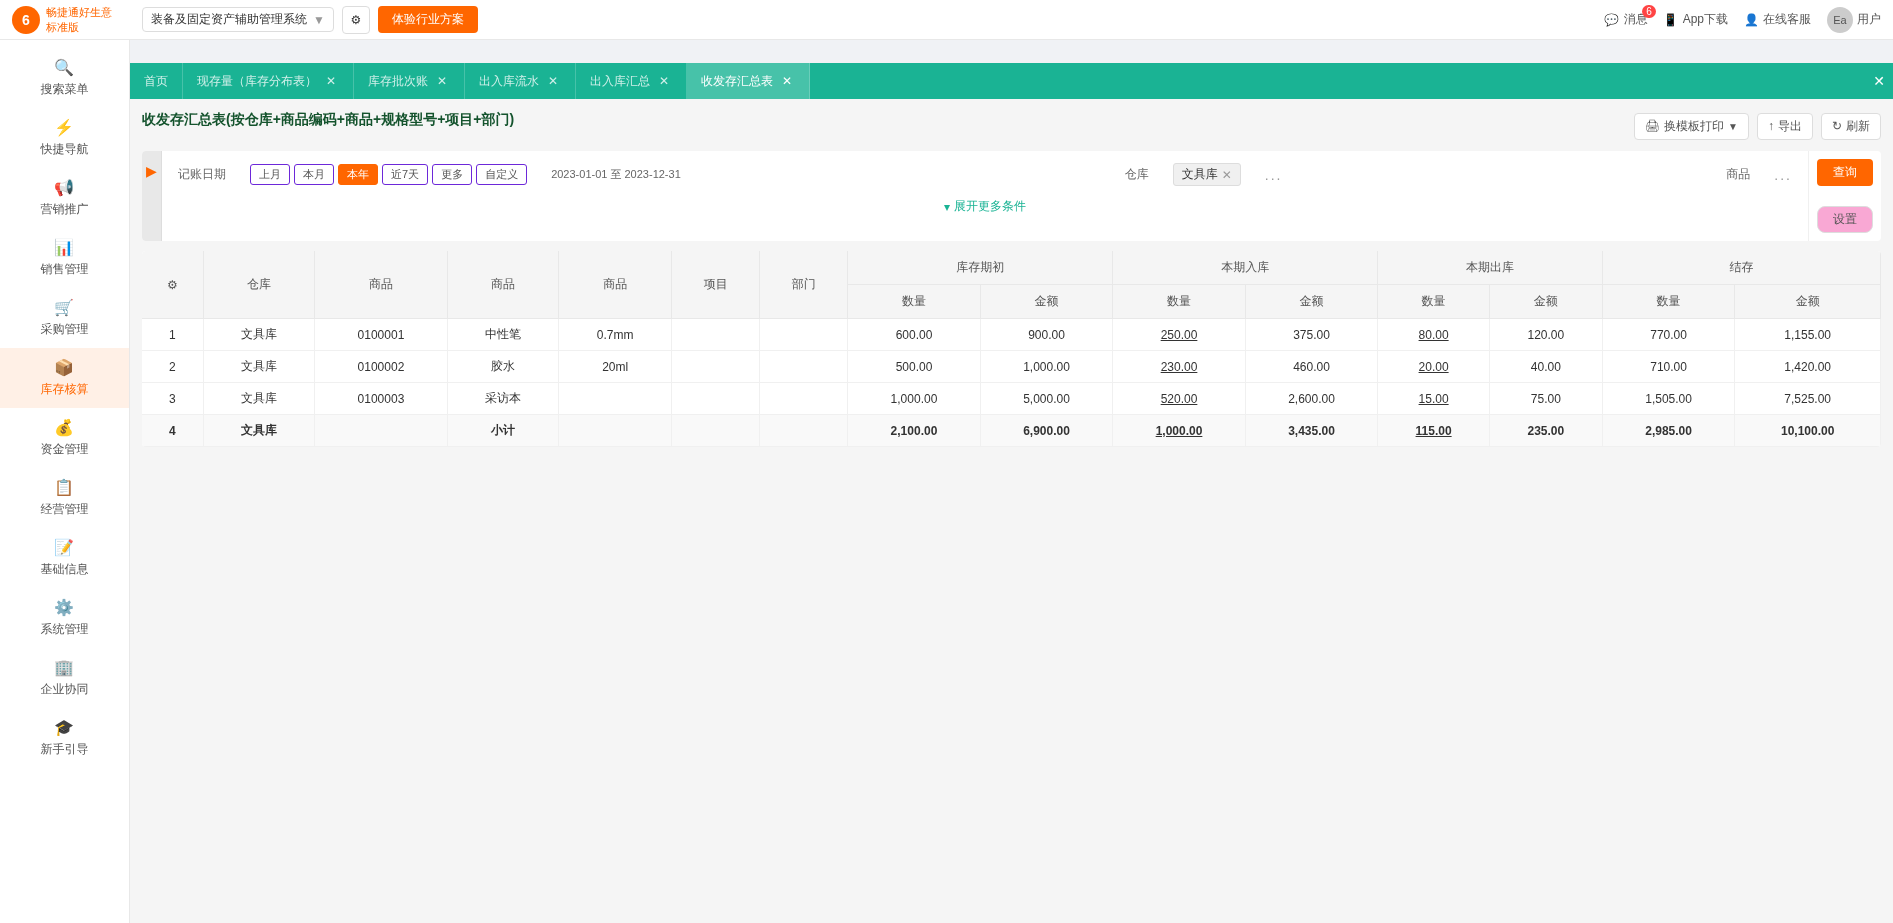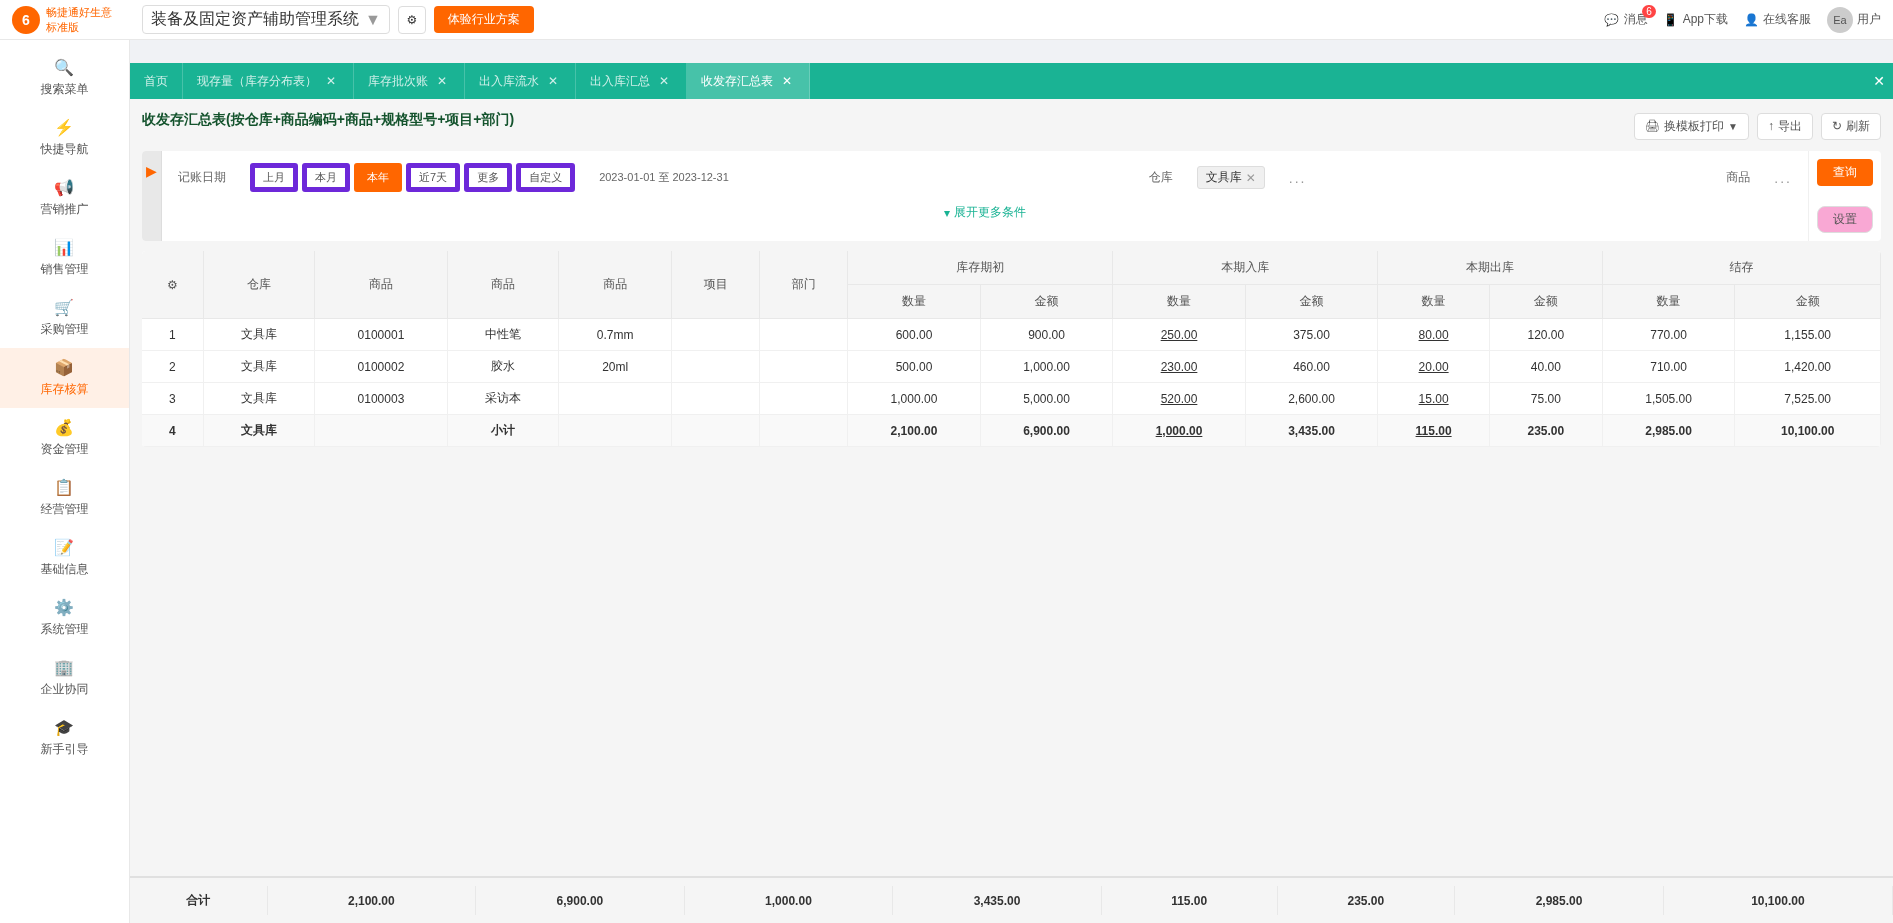--- a/index.html
+++ b/index.html
@@ -4,21 +4,21 @@
   <style>
     * { box-sizing: border-box; margin: 0; padding: 0; }
     body { font-family: 'Microsoft YaHei', Arial, sans-serif; font-size: 12px; background: #f0f2f5; color: #333; }
     
     
     .top-bar { display: flex; align-items: center; background: #fff; height: 40px; padding: 0 12px; border-bottom: 1px solid #e8e8e8; position: fixed; top: 0; left: 0; right: 0; z-index: 100; }
     .logo-area { display: flex; align-items: center; width: 130px; }
     .logo-icon { width: 28px; height: 28px; background: #ff6600; border-radius: 50%; display: flex; align-items: center; justify-content: center; color: white; font-size: 14px; font-weight: bold; margin-right: 6px; }
     .logo-text { color: #ff6600; font-size: 11px; line-height: 1.3; }
     .system-selector { display: flex; align-items: center; border: 1px solid #ddd; border-radius: 4px; padding: 3px 8px; margin-right: 8px; cursor: pointer; background: #fff; }
-    .system-selector span { font-size: 16px; color: #333; }
+    .system-selector span { font-size: 12px; color: #333; }
     .gear-btn { width: 28px; height: 28px; border: 1px solid #ddd; border-radius: 4px; display: flex; align-items: center; justify-content: center; cursor: pointer; margin-right: 8px; }
     .trial-btn { background: #ff6600; color: white; border: none; border-radius: 4px; padding: 5px 14px; cursor: pointer; font-size: 12px; }
     .top-right { margin-left: auto; display: flex; align-items: center; gap: 16px; }
     .top-icon-item { display: flex; align-items: center; gap: 4px; cursor: pointer; color: #555; font-size: 12px; position: relative; }
     .badge { background: #ff4444; color: white; border-radius: 10px; padding: 1px 4px; font-size: 10px; position: absolute; top: -6px; right: -8px; }
     .user-avatar { width: 26px; height: 26px; background: #ccc; border-radius: 50%; display: flex; align-items: center; justify-content: center; font-size: 11px; }
 
     
     .layout { display: flex; padding-top: 40px; height: 100vh; }
     
@@ -37,21 +37,21 @@
     .tab-item.active { background: rgba(255,255,255,0.2); color: white; }
     .tab-close-btn { width: 16px; height: 16px; display: flex; align-items: center; justify-content: center; border-radius: 50%; }
     .tab-close-right { margin-left: auto; margin-right: 8px; color: white; cursor: pointer; font-size: 14px; }
     
     
     .page-content { flex: 1; background: #f5f5f5; overflow-y: auto; padding: 12px; }
     .page-title { font-size: 14px; font-weight: bold; color: #14532d; margin-bottom: 12px; }
     .filter-row { display: flex; align-items: center; gap: 24px; flex-wrap: wrap; margin-bottom: 8px; }
     .filter-label { color: #666; font-size: 12px; white-space: nowrap; }
     .date-btns { display: flex; gap: 4px; align-items: center; }
-    .date-btn { padding: 2px 8px; border: 5px solid #6d28d9; border-radius: 3px; cursor: pointer; font-size: 11px; color: #555; background: #fff; }
+    .date-btn { padding: 2px 8px; border: 1px solid #6d28d9; border-radius: 3px; cursor: pointer; font-size: 11px; color: #555; background: #fff; }
     .date-btn.active { background: #ff6600; color: white; border-color: #ff6600; }
     .date-range { color: #666; font-size: 11px; }
     .warehouse-tag { display: flex; align-items: center; gap: 4px; background: #f0f0f0; border: 1px solid #ddd; border-radius: 3px; padding: 2px 8px; font-size: 12px; }
     .tag-close { cursor: pointer; color: #999; }
     .filter-dots { color: #999; font-size: 14px; cursor: pointer; letter-spacing: 2px; }
     .expand-btn { display: flex; align-items: center; gap: 4px; color: #1ab394; cursor: pointer; font-size: 12px; margin-top: 4px; }
     .btn-template { display: flex; align-items: center; gap: 4px; border: 1px solid #ddd; border-radius: 4px; padding: 4px 10px; cursor: pointer; font-size: 12px; color: #555; background: #fff; }
     .btn-export { display: flex; align-items: center; gap: 4px; border: 1px solid #ddd; border-radius: 4px; padding: 4px 10px; cursor: pointer; font-size: 12px; color: #555; background: #fff; }
     .btn-refresh { display: flex; align-items: center; gap: 4px; border: 1px solid #ddd; border-radius: 4px; padding: 4px 10px; cursor: pointer; font-size: 12px; color: #555; background: #fff; }
     .btn-query { background: #ff6600; color: white; border: none; border-radius: 4px; padding: 5px 16px; cursor: pointer; font-size: 12px; }
@@ -367,31 +367,14 @@
               <td class="num-cell" style="font-weight:bold;">2,985.00</td>
               <td class="num-cell" style="font-weight:bold;">10,100.00</td>
             </tr>
           </tbody>
         </table>
       </div>
 
       <div style="height:200px;"></div>
     </div>
 
-    <div class="footer-total">
-      <table class="footer-table">
-        <tbody>
-            <tr>
-          <td colspan="7" style="text-align:center;font-weight:bold;">合计</td>
-          <td class="num-cell">2,100.00</td>
-          <td class="num-cell">6,900.00</td>
-          <td class="num-cell">1,000.00</td>
-          <td class="num-cell">3,435.00</td>
-          <td class="num-cell">115.00</td>
-          <td class="num-cell">235.00</td>
-          <td class="num-cell">2,985.00</td>
-          <td class="num-cell">10,100.00</td>
-        </tr>
-      </tbody>
-        </table>
-    </div>
   </div>
 </div>
 
 </body></html>

